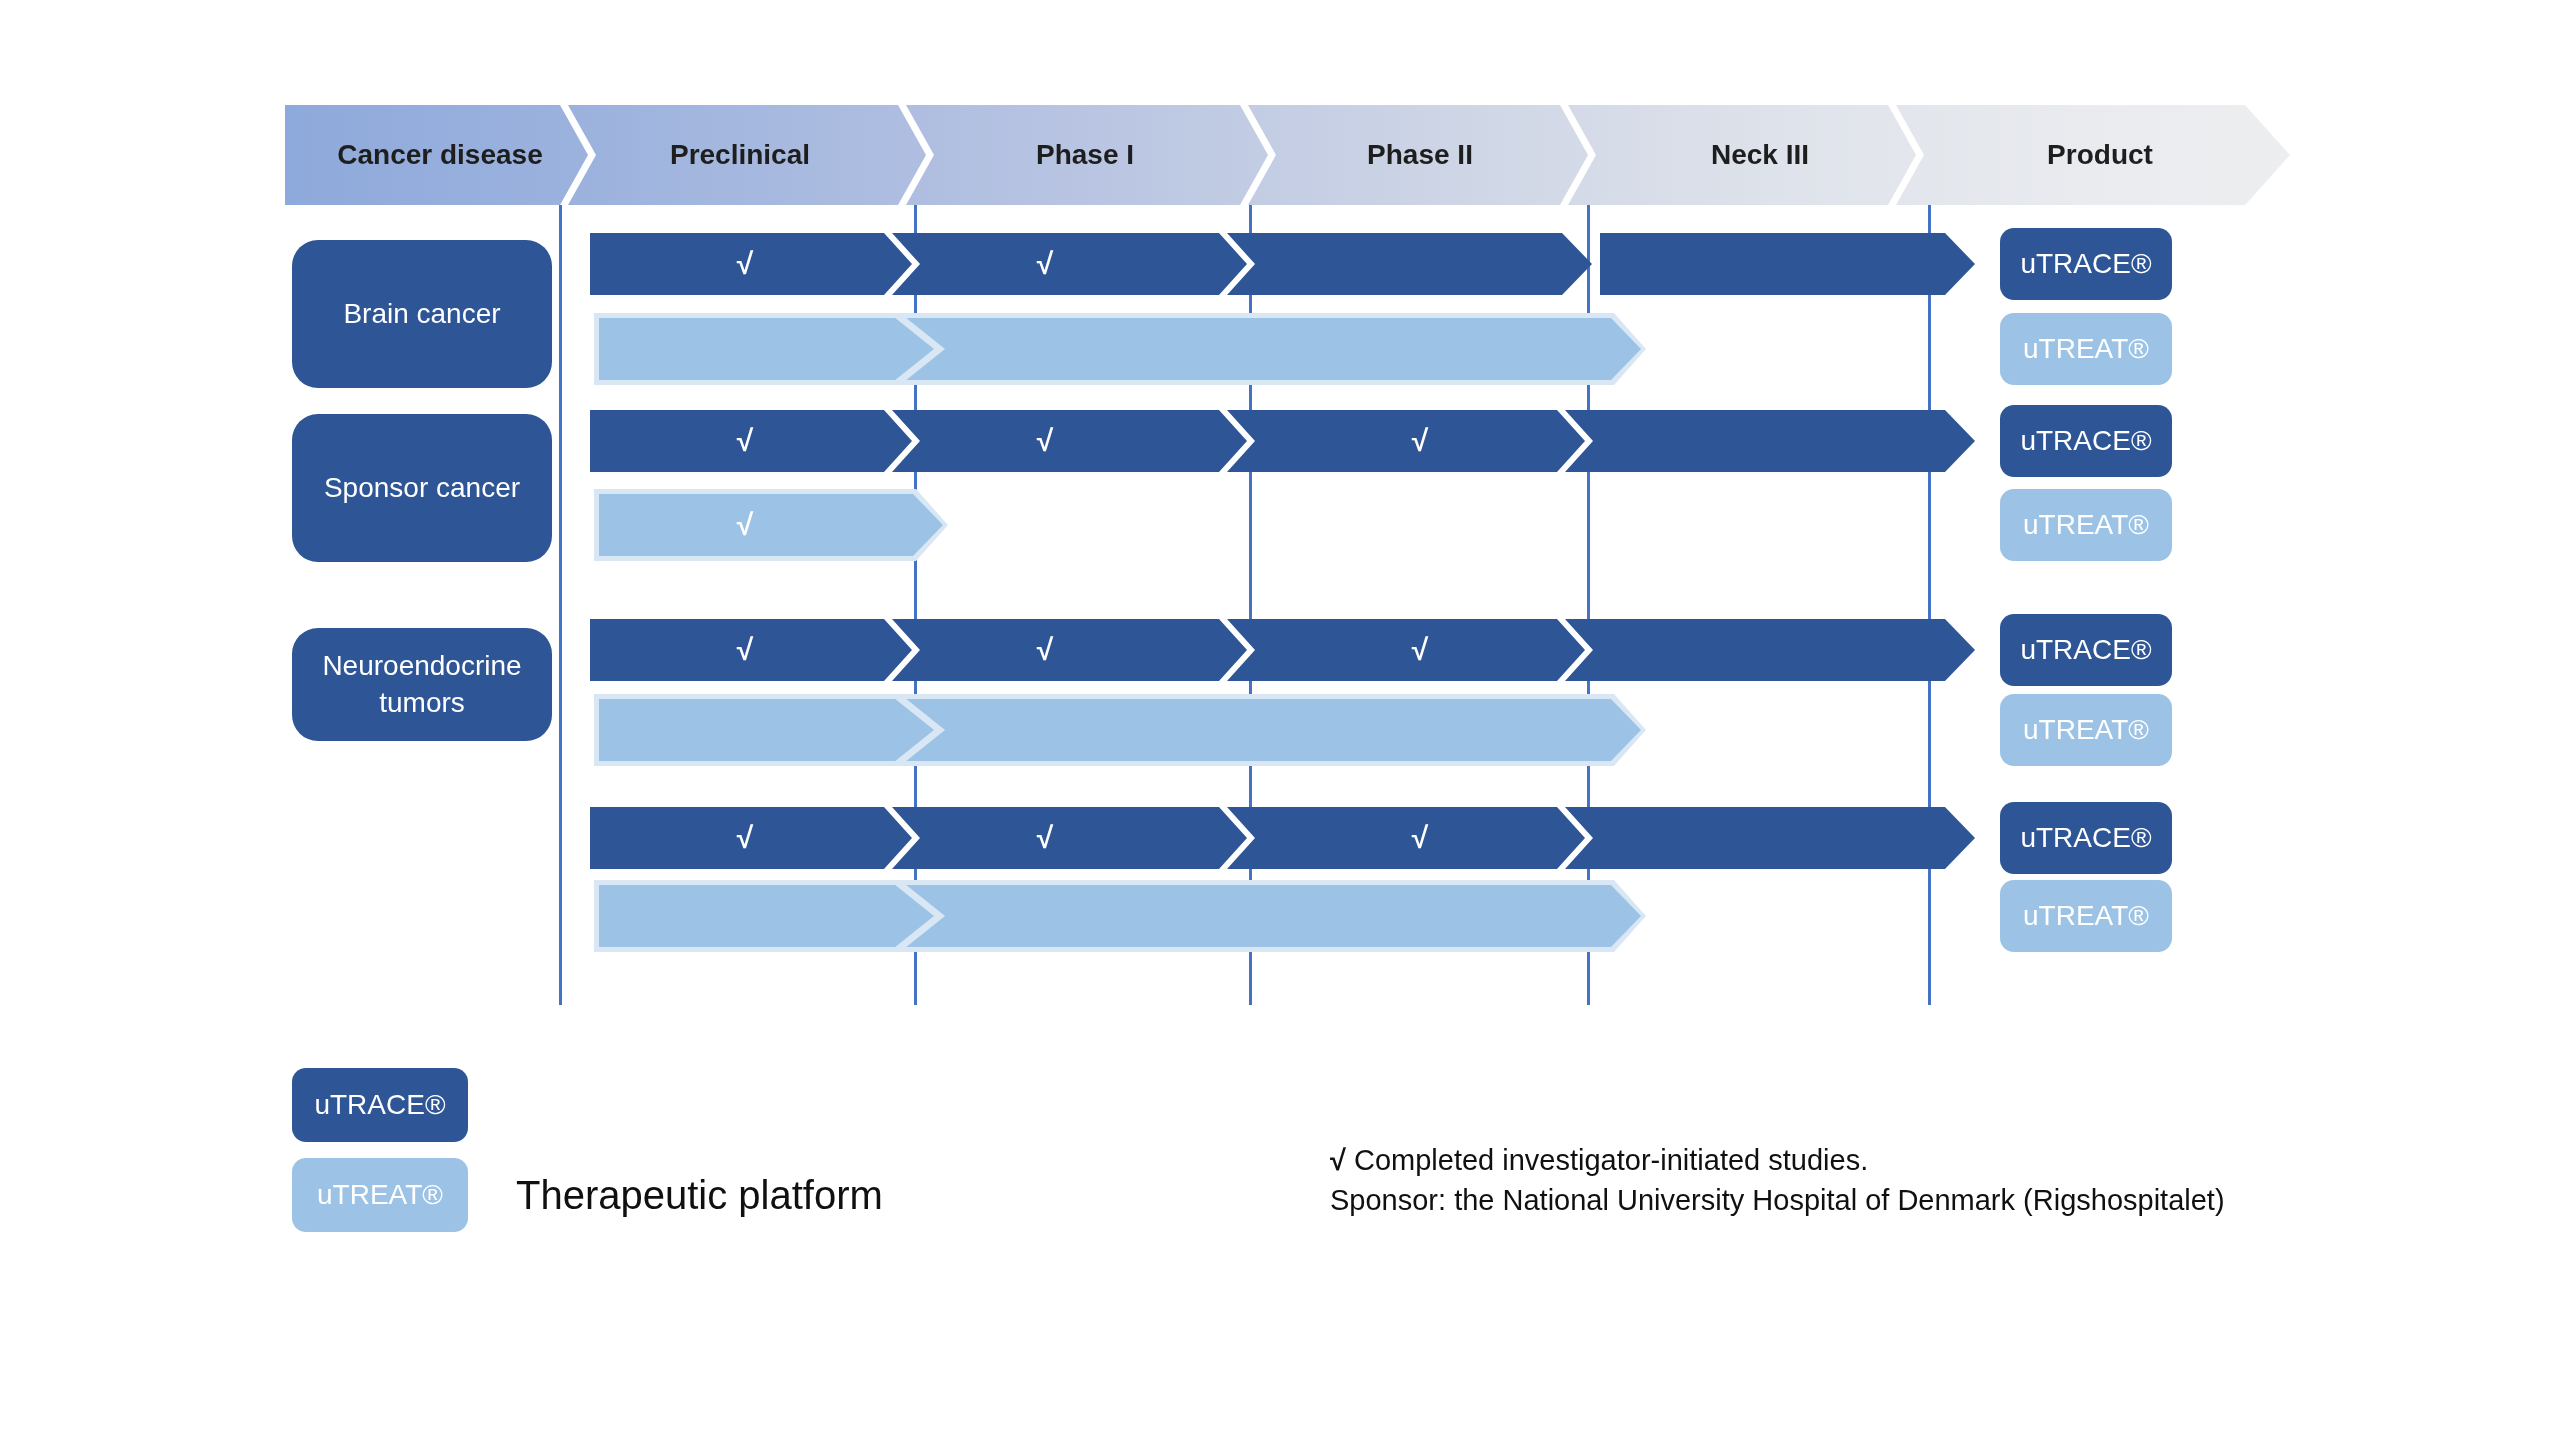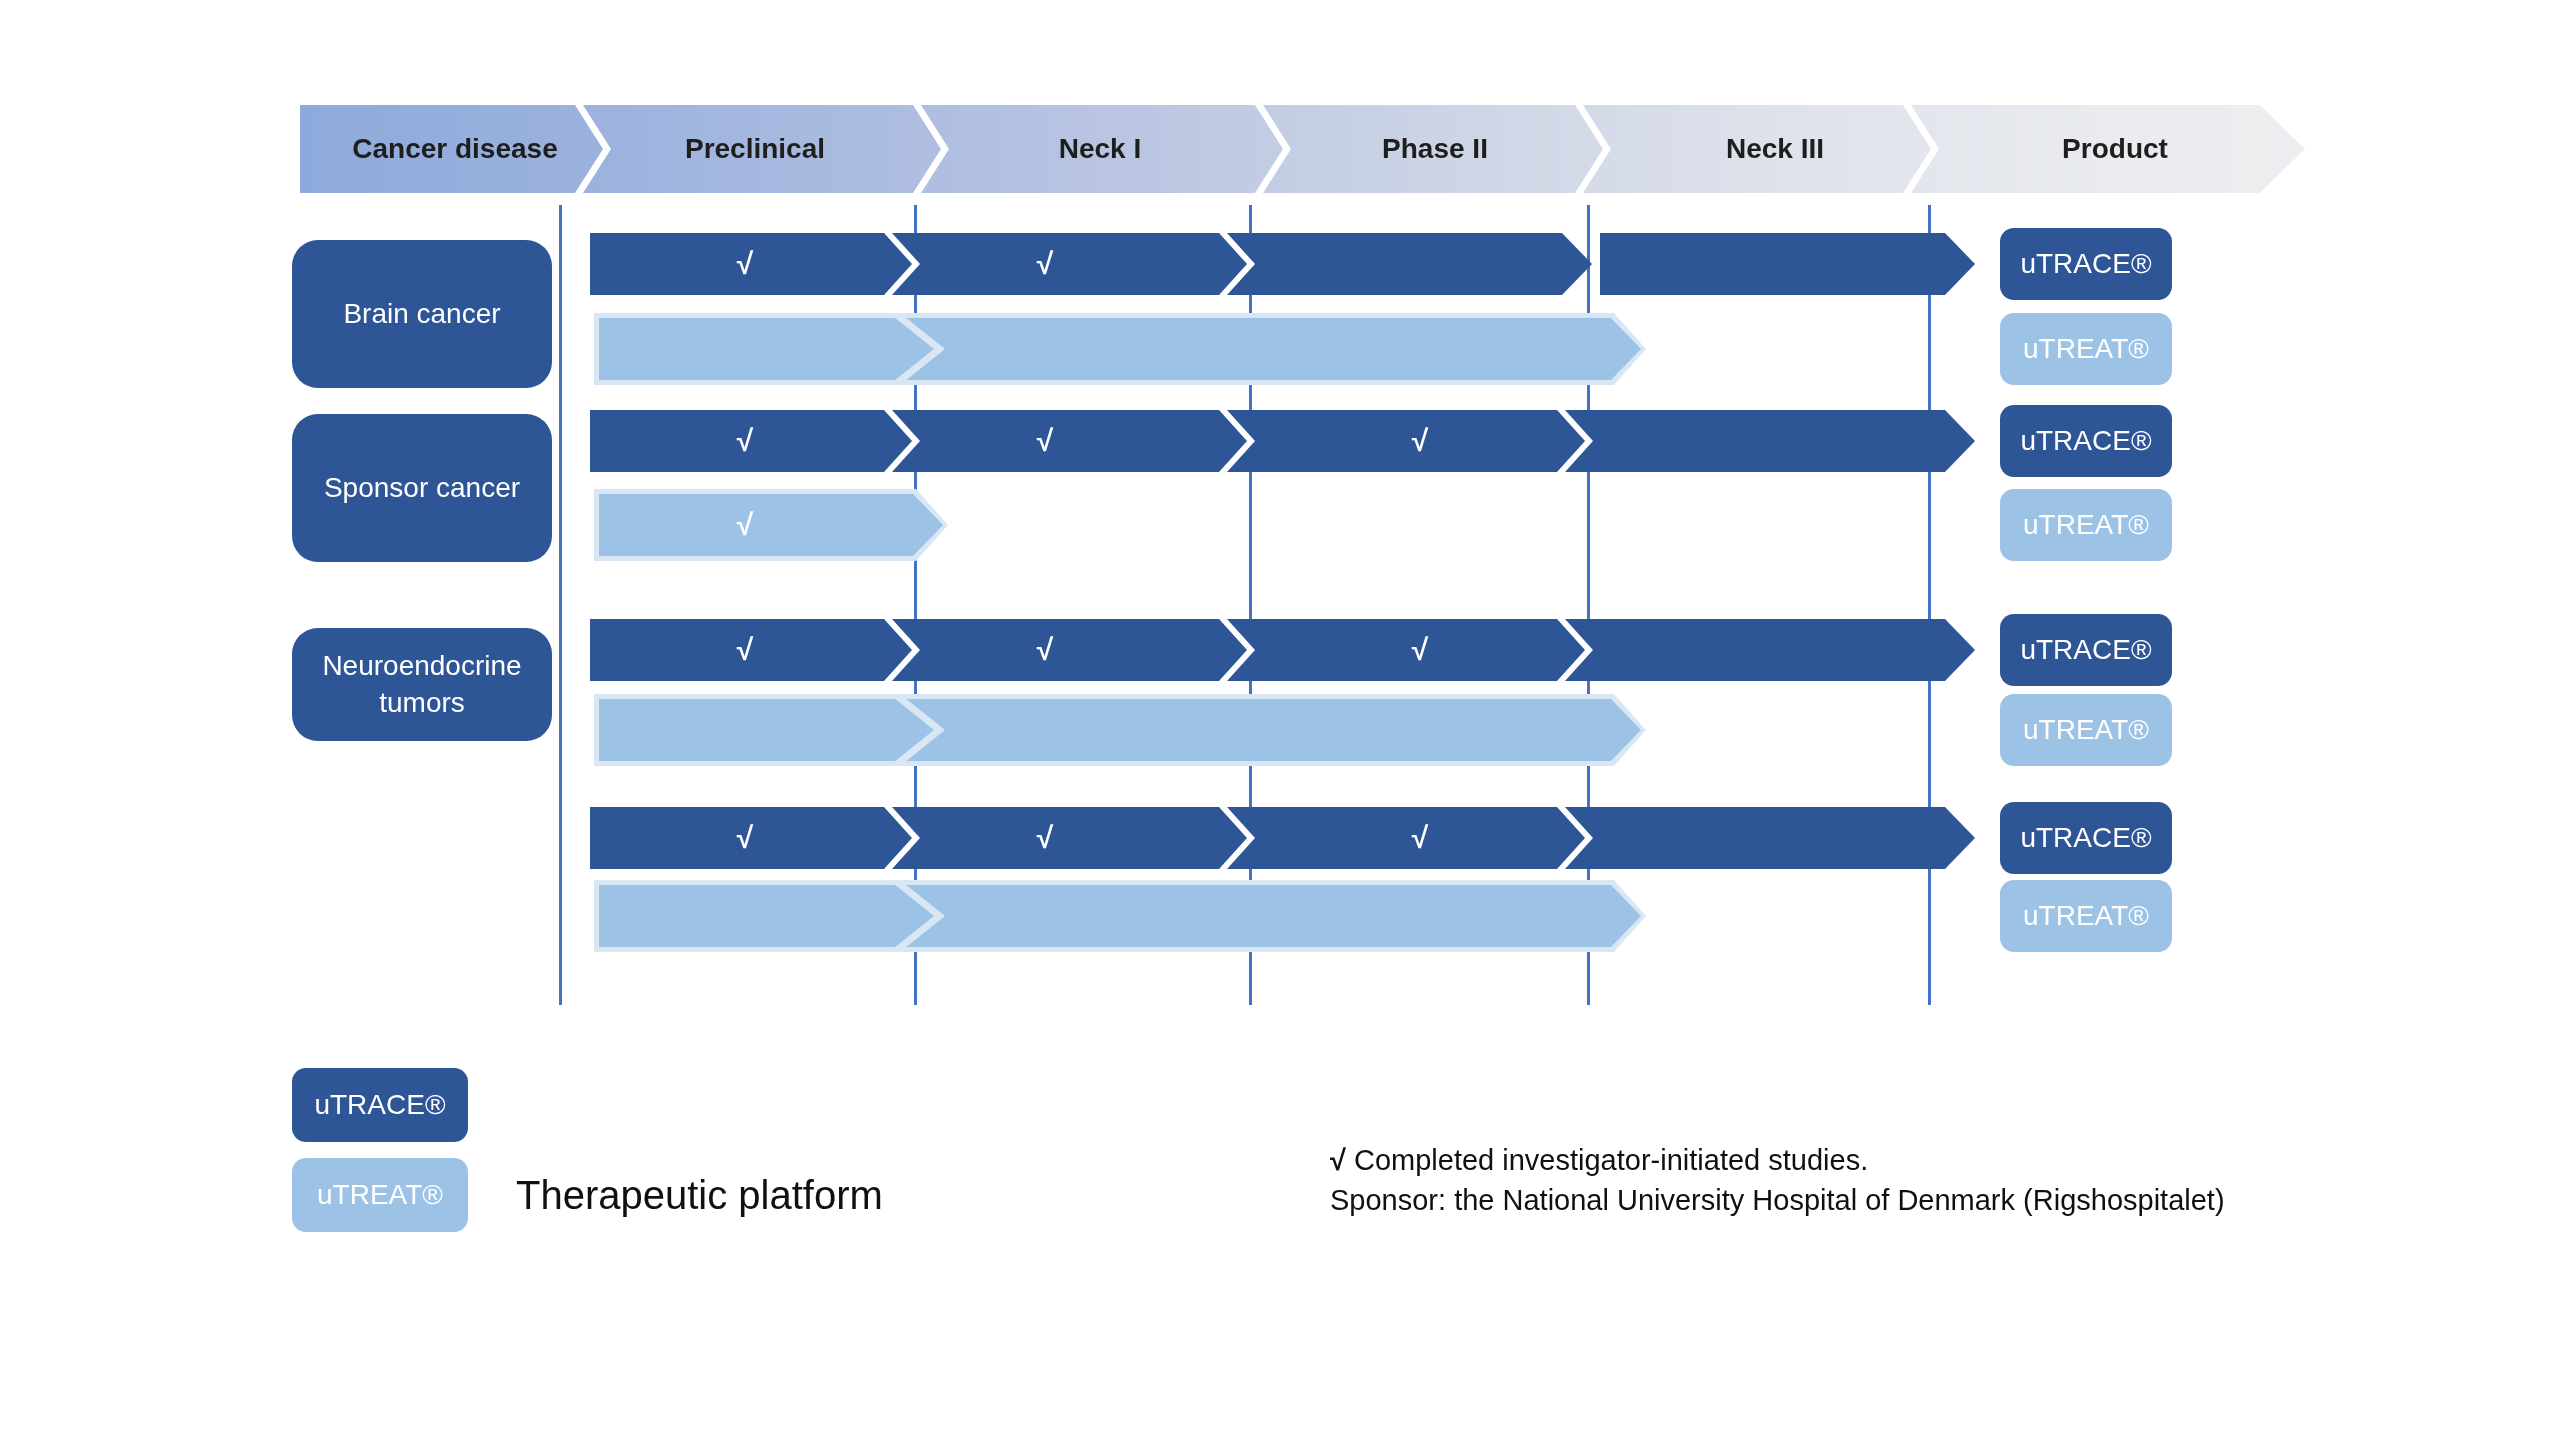--- a/index.html
+++ b/index.html
@@ -1,20 +1,20 @@
 <!DOCTYPE html>
 <html><head>
 <meta charset="utf-8">
 <style>
   html,body{margin:0;padding:0;background:#fff;}
   .stage{position:relative;width:2560px;height:1440px;background:#ffffff;
          font-family:"Liberation Sans",sans-serif;overflow:hidden;}
 
   
-  .hdr{position:absolute;left:300px;top:105px;width:2005px;height:88px;
+  .hdr{position:absolute;left:285px;top:105px;width:2005px;height:100px;
        background:linear-gradient(90deg,#8EA9DB 0%,#9DB3DE 16%,#B4C1E1 36%,
                   #CBD3E5 56%,#DEE2EA 74%,#E9EBEF 90%,#EDEEF0 100%);
        clip-path:polygon(0 0,calc(100% - 45px) 0,100% 50%,calc(100% - 45px) 100%,0 100%);}
   .hdr-chev{position:absolute;top:0;height:100%;width:36px;background:#ffffff;
        clip-path:polygon(0 0,8px 0,100% 50%,8px 100%,0 100%,calc(100% - 8px) 50%);}
   .hdr-label{position:absolute;top:50%;transform:translate(-50%,-50%);
        font-size:28px;font-weight:700;color:#1e1e1e;white-space:nowrap;}
 
   
   .gridline{position:absolute;top:205px;width:3px;height:800px;background:#4472C4;z-index:1;}
@@ -61,21 +61,21 @@
 <div class="stage">
 
   <div class="hdr">
     <div class="hdr-chev" style="left:275px"></div>
     <div class="hdr-chev" style="left:613px"></div>
     <div class="hdr-chev" style="left:955px"></div>
     <div class="hdr-chev" style="left:1275px"></div>
     <div class="hdr-chev" style="left:1603px"></div>
     <span class="hdr-label" style="left:155px">Cancer disease</span>
     <span class="hdr-label" style="left:455px">Preclinical</span>
-    <span class="hdr-label" style="left:800px">Neck I</span>
+    <span class="hdr-label" style="left:800px">Phase I</span>
     <span class="hdr-label" style="left:1135px">Phase II</span>
     <span class="hdr-label" style="left:1475px">Neck III</span>
     <span class="hdr-label" style="left:1815px">Product</span>
   </div>
 
   <div class="gridline" style="left:559px"></div>
   <div class="gridline" style="left:914px"></div>
   <div class="gridline" style="left:1249px"></div>
   <div class="gridline" style="left:1587px"></div>
   <div class="gridline" style="left:1928px"></div>

